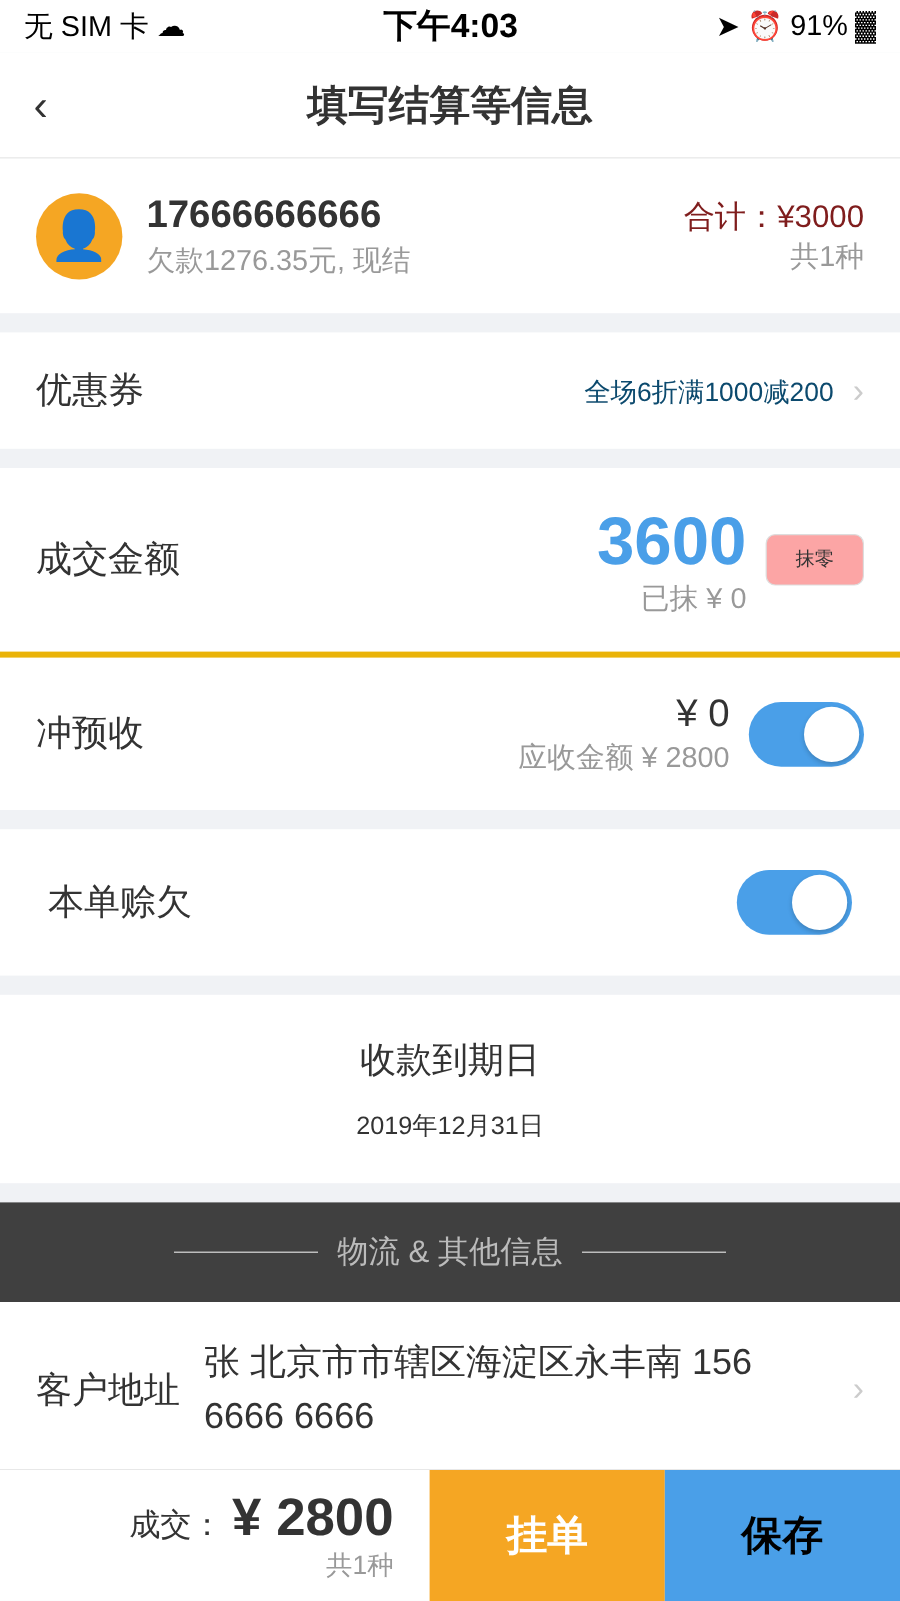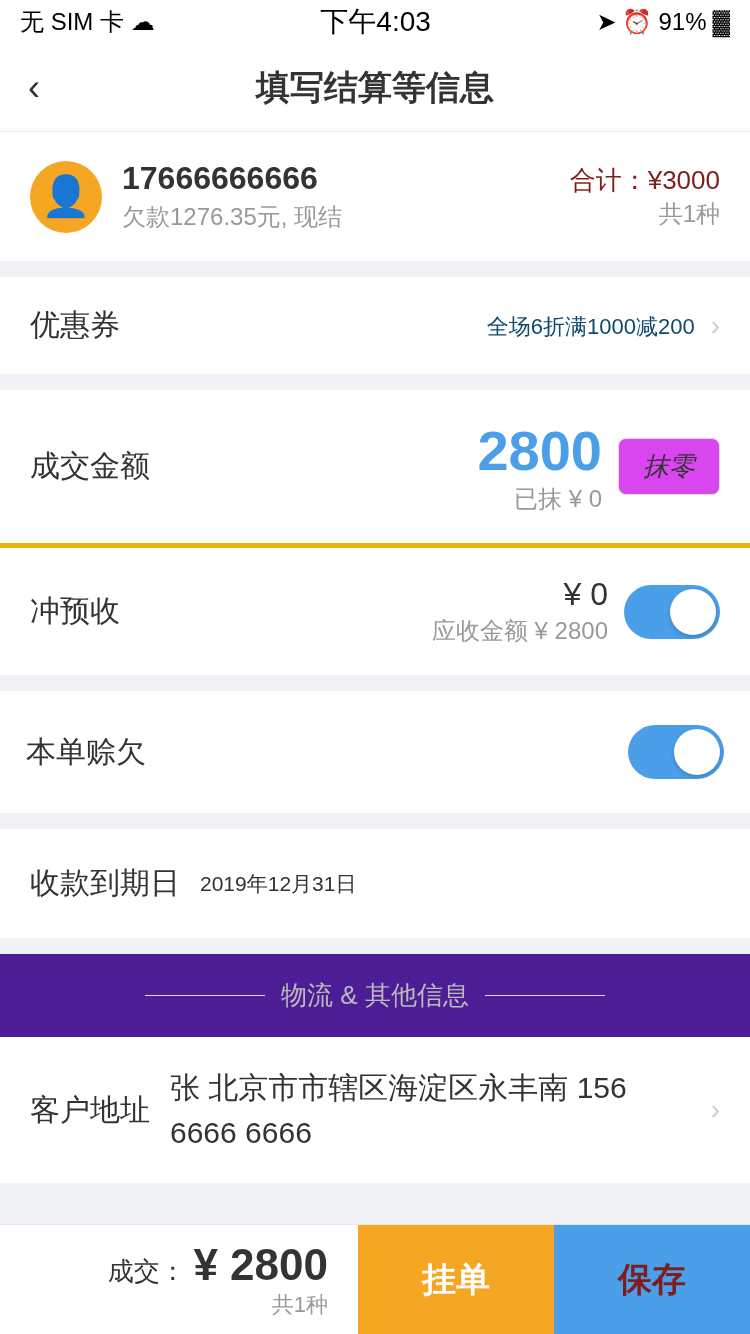--- a/index.html
+++ b/index.html
@@ -19,21 +19,21 @@
       height: 44px;
       background: #fff;
       display: flex;
       align-items: center;
       justify-content: space-between;
       padding: 15px 20px;
       font-size: 24px;
       color: #000;
     }
     .status-left { display: flex; align-items: center; gap: 8px; }
-    .status-center { font-weight: 400; font-size: 28px; }
+    .status-center { font-weight: 700; font-size: 28px; }
     .status-right { display: flex; align-items: center; gap: 6px; font-size: 24px; }
 
     
     .nav-bar {
       width: 750px;
       height: 88px;
       background: #fff;
       display: flex;
       align-items: center;
       justify-content: center;
@@ -170,25 +170,24 @@
     
     .transaction-amount {
       font-size: 56px;
       font-weight: 700;
       color: #4a9fe8;
     }
     .round-zero-btn {
       border: 1px solid #ddd;
       border-radius: 8px;
       padding: 10px 24px;
-      font-size: 26px;
-      color: #333;
-      background: #d946ef;
+      font-size: 16px;
+      color: #333;
+      background: #fca5a5;
       cursor: pointer;
-      font-style: italic;
     }
     .already-rounded {
       font-size: 24px;
       color: #999;
     }
 
     
     .prepay-right {
       text-align: right;
     }
@@ -219,49 +218,50 @@
       top: 4px;
       width: 46px;
       height: 46px;
       border-radius: 50%;
       background: #fff;
       box-shadow: 0 2px 4px rgba(0,0,0,0.2);
     }
 
     
     .debt-row {
-      padding: 34px 26px;
+      padding: 34px 40px;
       display: flex;
       align-items: center;
       justify-content: space-between;
     }
     .debt-label {
       font-size: 30px;
       color: #333;
     }
 
     
     .due-date-row {
       padding: 34px 30px;
       display: flex;
       align-items: center;
       gap: 20px;
+      flex-direction: column;
     }
     .due-date-label {
       font-size: 30px;
       color: #333;
     }
     .due-date-value {
       font-size: 21px;
       color: #333;
     }
 
     
     .logistics-header {
-      background: #4c1d95;
+      background: #404040;
       padding: 24px 30px;
       text-align: center;
     }
     .logistics-header-text {
       font-size: 26px;
       color: #bbb;
       display: flex;
       align-items: center;
       justify-content: center;
       gap: 16px;
@@ -344,21 +344,21 @@
       cursor: pointer;
     }
     .btn-save {
       width: 196px;
       height: 110px;
       background: #4a9fe8;
       display: flex;
       align-items: center;
       justify-content: center;
       font-size: 34px;
-      color: #7f1d1d;
+      color: #000000;
       font-weight: 600;
       cursor: pointer;
     }
 
     
     .person-icon {
       color: #fff;
       font-size: 40px;
     }
   </style>
@@ -409,21 +409,21 @@
       </div>
       <span class="chevron">›</span>
     </div>
   </div>
 
   <div class="section">
     <div class="section-row">
       <span class="row-label">成交金额</span>
       <div class="row-right">
         <div style="text-align:right;">
-          <div class="transaction-amount">2800</div>
+          <div class="transaction-amount">3600</div>
           <div class="already-rounded">已抹  ¥ 0</div>
         </div>
         <button class="round-zero-btn">抹零</button>
       </div>
     </div>
 
     <div class="section-row">
       <span class="row-label">冲预收</span>
       <div class="row-right">
         <div class="prepay-right">

